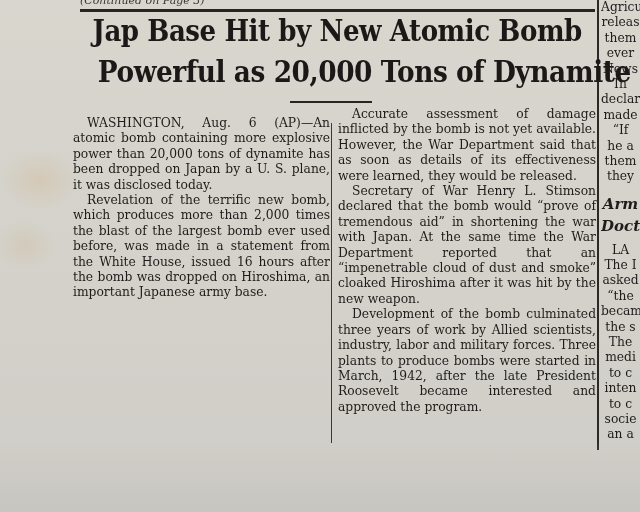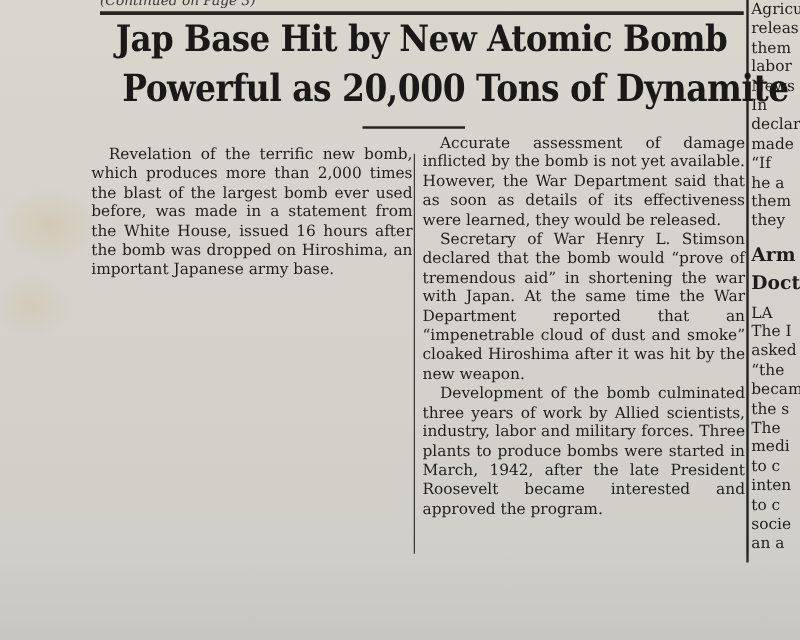--- a/index.html
+++ b/index.html
@@ -36,52 +36,53 @@
     font-family:"DejaVu Serif", serif;
   }
   .col p { margin:0; text-indent:14px; }
   .col1 { left:73px; top:116px; }
   .col2 { left:338px; top:107px; width:258px; }
   .col-divider { position:absolute; left:331px; top:123px; width:1px; height:320px; background:#3a3935; }
   .right-col {
     position:absolute; left:601px; top:0; width:39px; height:440px; overflow:hidden;
     font-size:12.3px; line-height:15.4px; white-space:nowrap;
   }
-  .right-col div { height:15.4px; }
-  .right-col .sub { font-weight:bold; font-size:15px; line-height:22px; height:22px; }
+  .right-col div { height:15.4px;text-align:center; }
+  .right-col .sub { font-weight:bold; font-style:italic; font-size:15px; line-height:22px; height:22px; }
   .fold { position:absolute; left:0; right:0; top:440px; height:72px;
     background:linear-gradient(180deg, rgba(200,198,192,0) 0%, rgba(195,193,188,0.6) 100%); }
 </style>
 </head>
 <body>
 
 <div class="paper">
   <div class="top-strip">(Continued on Page 3)</div>
   <div class="top-rule"></div>
   <div class="vrule"></div>
 
   <div class="headline hl1">Jap Base Hit by New Atomic Bomb</div>
   <div class="headline hl2">Powerful as 20,000 Tons of Dynamite</div>
   <div class="head-rule"></div>
 
   <div class="col col1">
+    <p>WASHINGTON, Aug. 6 (AP)—An atomic bomb containing more explosive power than 20,000 tons of dynamite has been dropped on Japan by a U. S. plane, it was disclosed today.</p>
     <p>Revelation of the terrific new bomb, which produces more than 2,000 times the blast of the largest bomb ever used before, was made in a statement from the White House, issued 16 hours after the bomb was dropped on Hiroshima, an important Japanese army base.</p>
   </div>
   <div class="col-divider"></div>
   <div class="col col2">
     <p>Accurate assessment of damage inflicted by the bomb is not yet available. However, the War Department said that as soon as details of its effectiveness were learned, they would be released.</p>
     <p>Secretary of War Henry L. Stimson declared that the bomb would “prove of tremendous aid” in shortening the war with Japan. At the same time the War Department reported that an “impenetrable cloud of dust and smoke” cloaked Hiroshima after it was hit by the new weapon.</p>
     <p>Development of the bomb culminated three years of work by Allied scientists, industry, labor and military forces. Three plants to produce bombs were started in March, 1942, after the late President Roosevelt became interested and approved the program.</p>
   </div>
 
   <div class="right-col">
     <div>Agricu</div>
     <div>releas</div>
     <div>them</div>
-    <div>labor</div>
+    <div>ever</div>
     <div>News</div>
     <div>  In</div>
     <div>declar</div>
     <div>made</div>
     <div>  “If</div>
     <div>he  a</div>
     <div>them</div>
     <div>they</div>
     <div style="height:8px"></div>
     <div class="sub">Arm</div>

